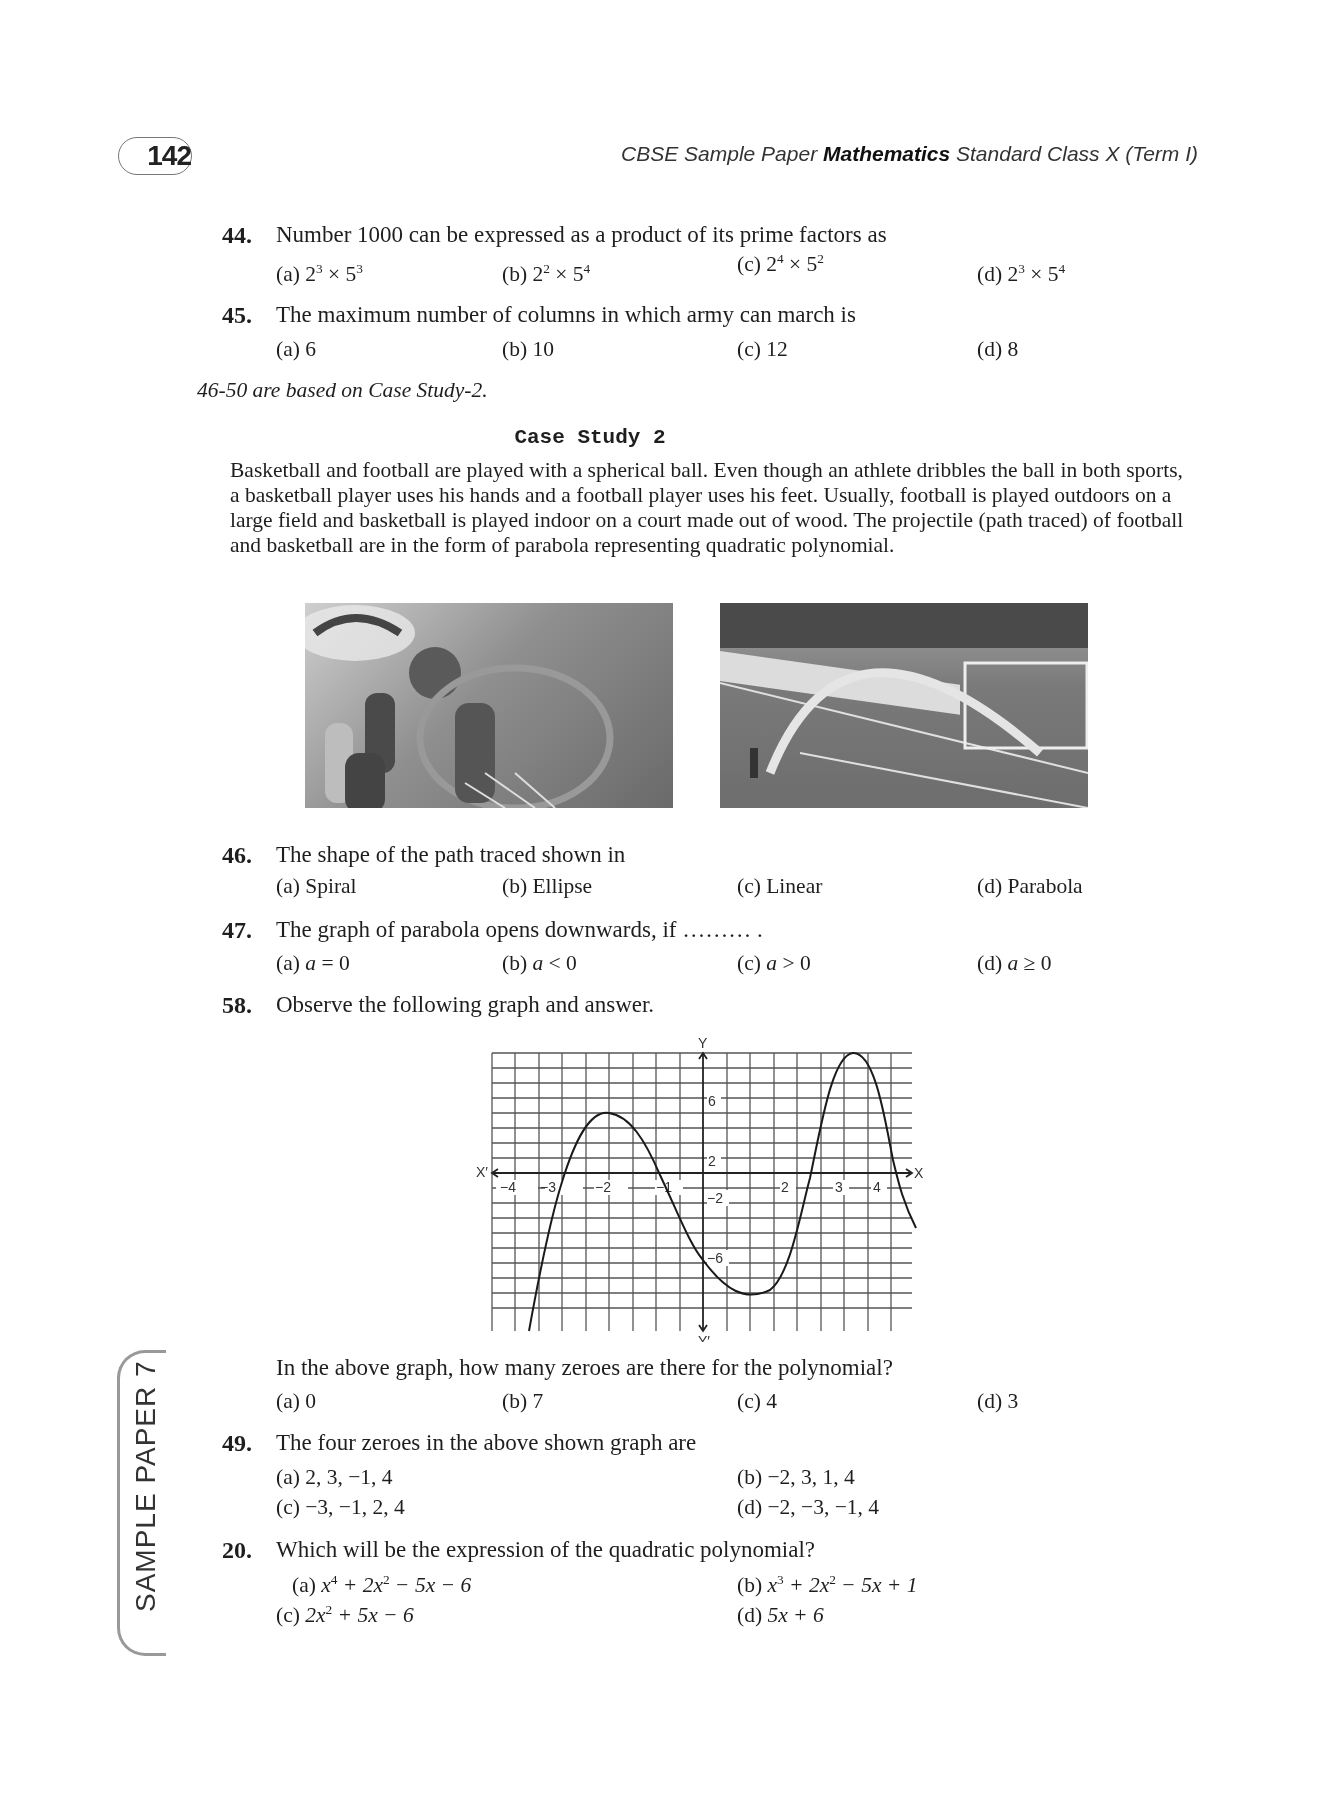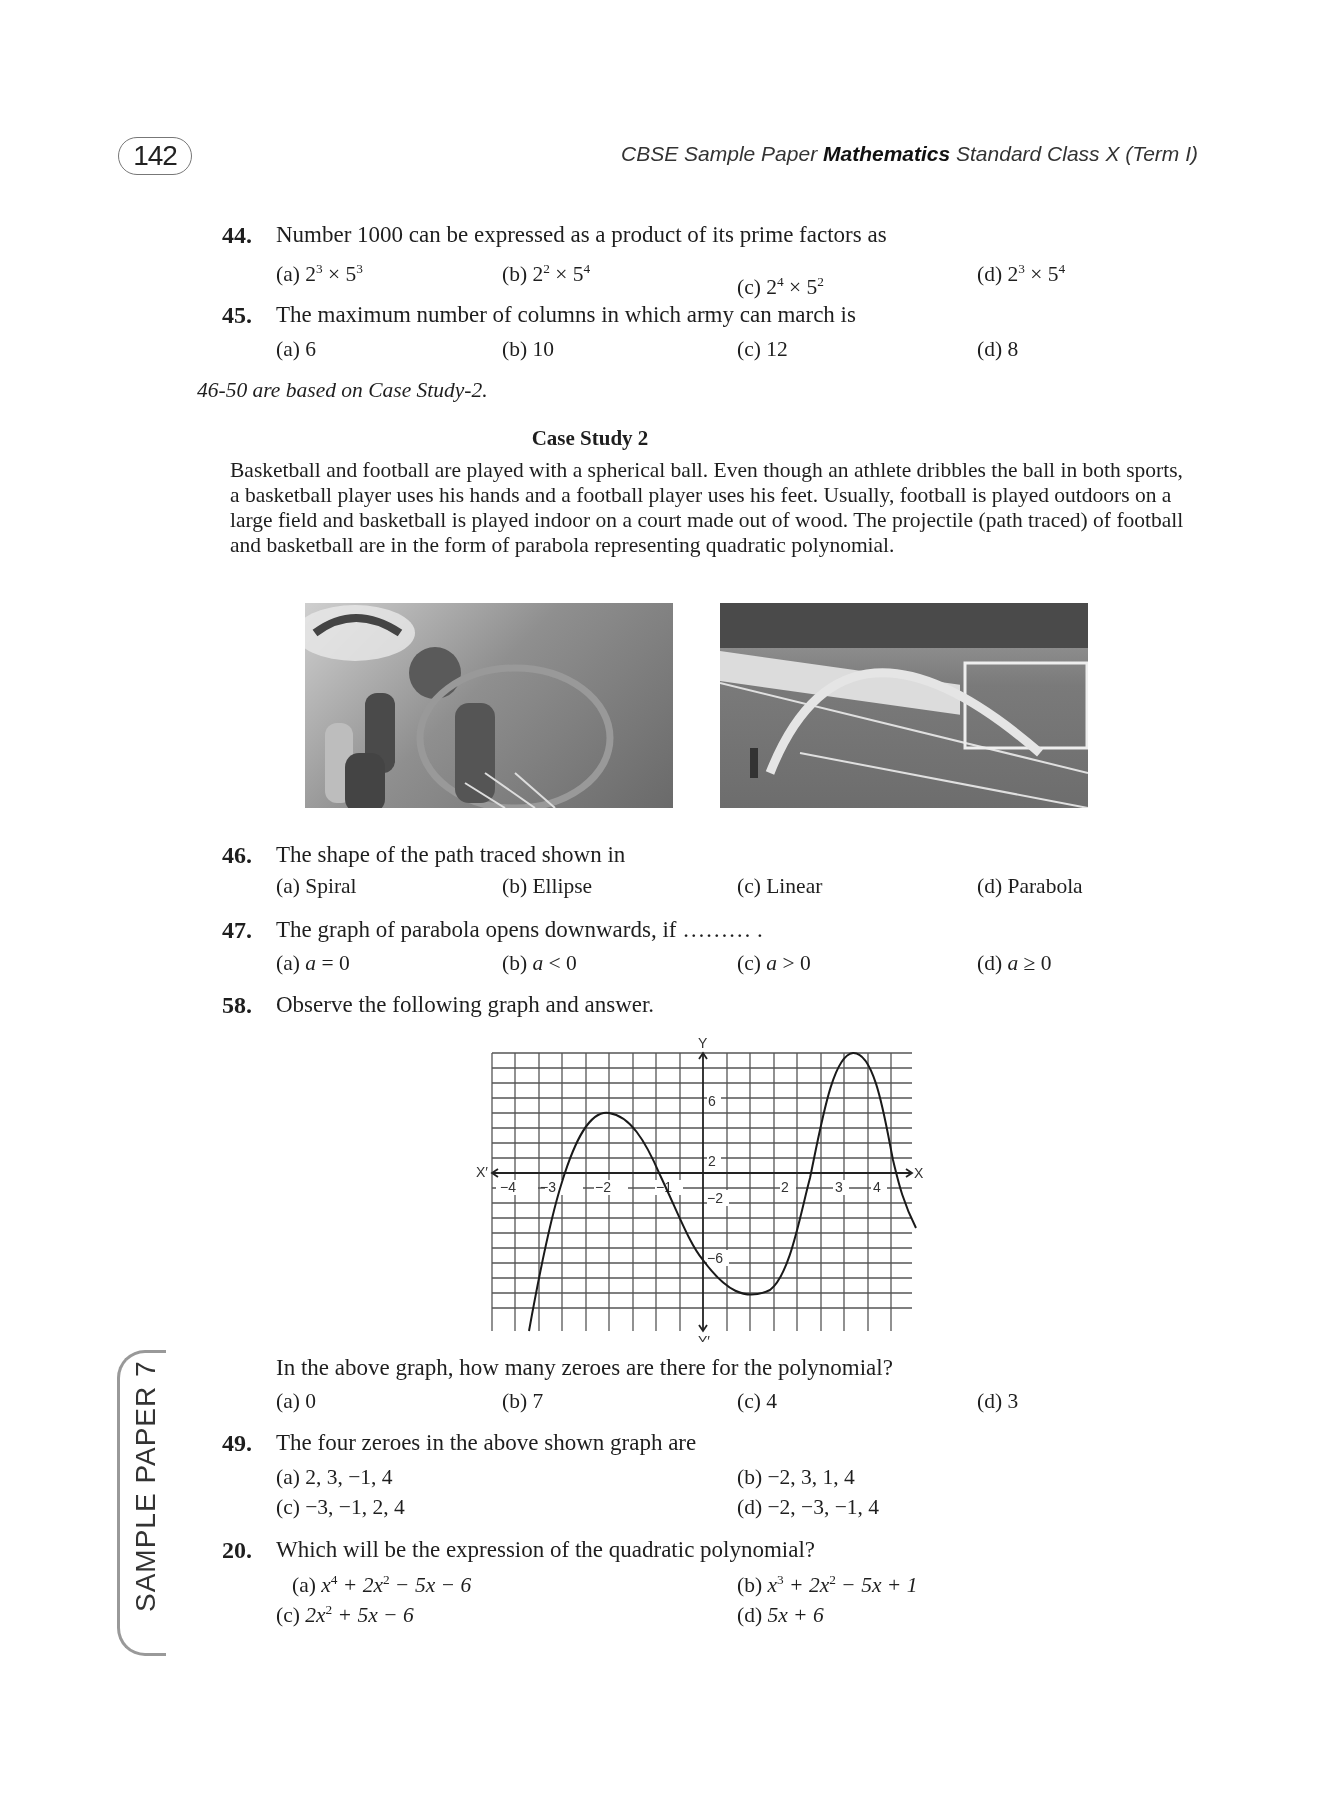--- a/index.html
+++ b/index.html
@@ -1,33 +1,33 @@
 <!DOCTYPE html>
 <html><head>
 <meta charset="utf-8">
 <style>
   html, body { margin: 0; padding: 0; background: #ffffff; }
   body { width: 1320px; height: 1800px; position: relative; overflow: hidden;
          font-family: "Liberation Serif", "DejaVu Serif", serif; color: #1e1e1e; }
   .abs { position: absolute; }
   .page-num { left: 118px; top: 137px; width: 72px; height: 36px; border: 1.5px solid #777;
-              border-radius: 20px; font-family: "Liberation Sans", sans-serif; font-weight: normal;
-              font-size: 28px; line-height: 36px; text-align: center; color: #222; letter-spacing: -1px; }
+              border-radius: 20px; font-family: "Liberation Sans", sans-serif; font-weight: bold;
+              font-size: 28px; line-height: 36px; text-align: right; color: #222; letter-spacing: -1px; }
   .running-head { right: 122px; top: 142px; font-family: "Liberation Sans", sans-serif; font-style: italic;
                   font-size: 21px; color: #333; margin-left: 40px; }
   .running-head b { font-weight: bold; color: #111; }
   .q { position: absolute; left: 222px; font-size: 23px; }
   .qnum { position: absolute; left: 0; font-weight: bold; font-size: 24px; }
   .qtext { position: absolute; left: 54px; white-space: nowrap; }
   .opt { position: absolute; font-size: 21.5px; white-space: nowrap; }
   .opt i { font-style: italic; }
   sup { font-size: 0.62em; vertical-align: 0.62em; line-height: 0; }
   .note { left: 197px; top: 378px; font-style: italic; font-size: 21.5px; }
   .cs-title { left: 0; width: 1180px; top: 426px; text-align: center;
-              font-family: Liberation Serif, serif; font-weight: bold; font-size: 21px; }
+              font-family: Liberation Mono, monospace; font-weight: bold; font-size: 21px; }
   .cs-body { left: 230px; top: 458px; width: 960px; font-size: 21.5px; line-height: 25px; }
   .photo { position: absolute; top: 603px; height: 205px; overflow: hidden; }
   .photo-bb { left: 305px; width: 368px; background: linear-gradient(135deg, #cfcfcf 0%, #8f8f8f 45%, #6a6a6a 100%); }
   .photo-fb { left: 720px; width: 368px; background: linear-gradient(180deg, #6a6a6a 0%, #8c8c8c 22%, #7a7a7a 40%, #6d6d6d 100%); }
   .side-tab { left: 117px; top: 1350px; width: 46px; height: 300px; border: 3px solid #999;
               border-right: none; border-radius: 28px 0 0 28px; }
   .side-label { left: 84px; top: 1484px; width: 230px; height: 34px; transform: rotate(-90deg);
                 transform-origin: 0 0; font-family: "Liberation Sans", sans-serif; font-size: 28px;
                 letter-spacing: 1px; color: #333; white-space: nowrap; }
   .graph { left: 460px; top: 1022px; }
@@ -38,21 +38,21 @@
 
 <div class="abs page-num">142</div>
 <div class="abs running-head"><span>CBSE Sample Paper </span><b>Mathematics</b><span> Standard Class X (Term I)</span></div>
 
 <div class="q" style="top:222px;">
   <span class="qnum">44.</span>
   <span class="qtext">Number 1000 can be expressed as a product of its prime factors as</span>
 </div>
 <div class="opt" style="left:276px; top:262px;"><span>(a) </span><span>2</span><sup>3</sup><span> × 5</span><sup>3</sup></div>
 <div class="opt" style="left:502px; top:262px;"><span>(b) </span><span>2</span><sup>2</sup><span> × 5</span><sup>4</sup></div>
-<div class="opt" style="left:737px; top:275px;"><span>(c) </span><span>2</span><sup>4</sup><span> × 5</span><sup>2</sup></div>
+<div class="opt" style="left:737px; top:252px;"><span>(c) </span><span>2</span><sup>4</sup><span> × 5</span><sup>2</sup></div>
 <div class="opt" style="left:977px; top:262px;"><span>(d) </span><span>2</span><sup>3</sup><span> × 5</span><sup>4</sup></div>
 
 <div class="q" style="top:302px;">
   <span class="qnum">45.</span>
   <span class="qtext">The maximum number of columns in which army can march is</span>
 </div>
 <div class="opt" style="left:276px; top:337px;">(a) 6</div>
 <div class="opt" style="left:502px; top:337px;">(b) 10</div>
 <div class="opt" style="left:737px; top:337px;">(c) 12</div>
 <div class="opt" style="left:977px; top:337px;">(d) 8</div>

